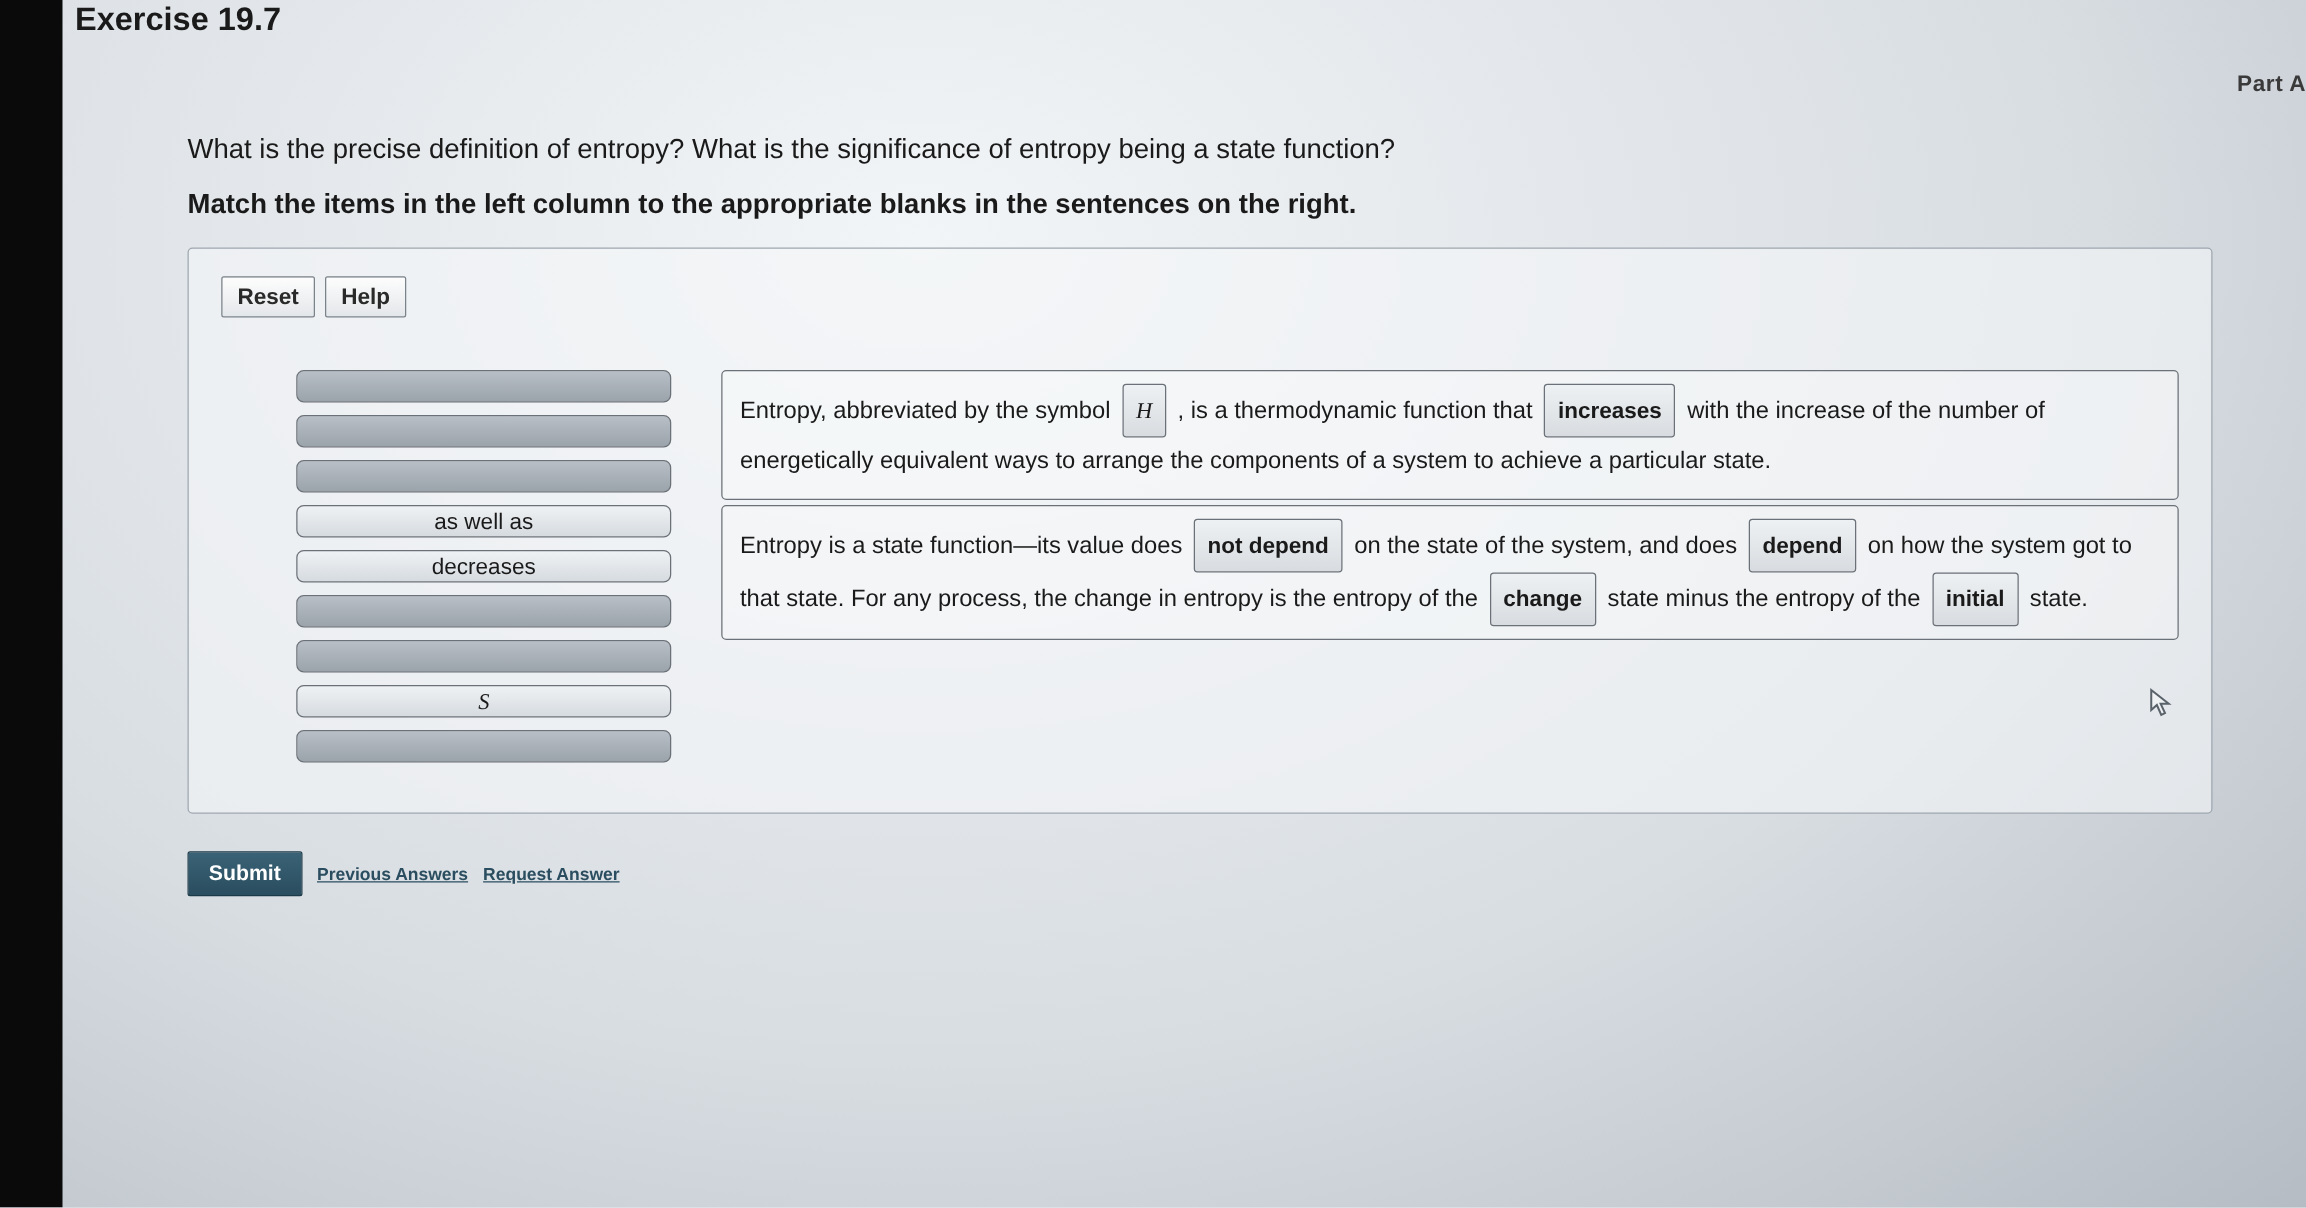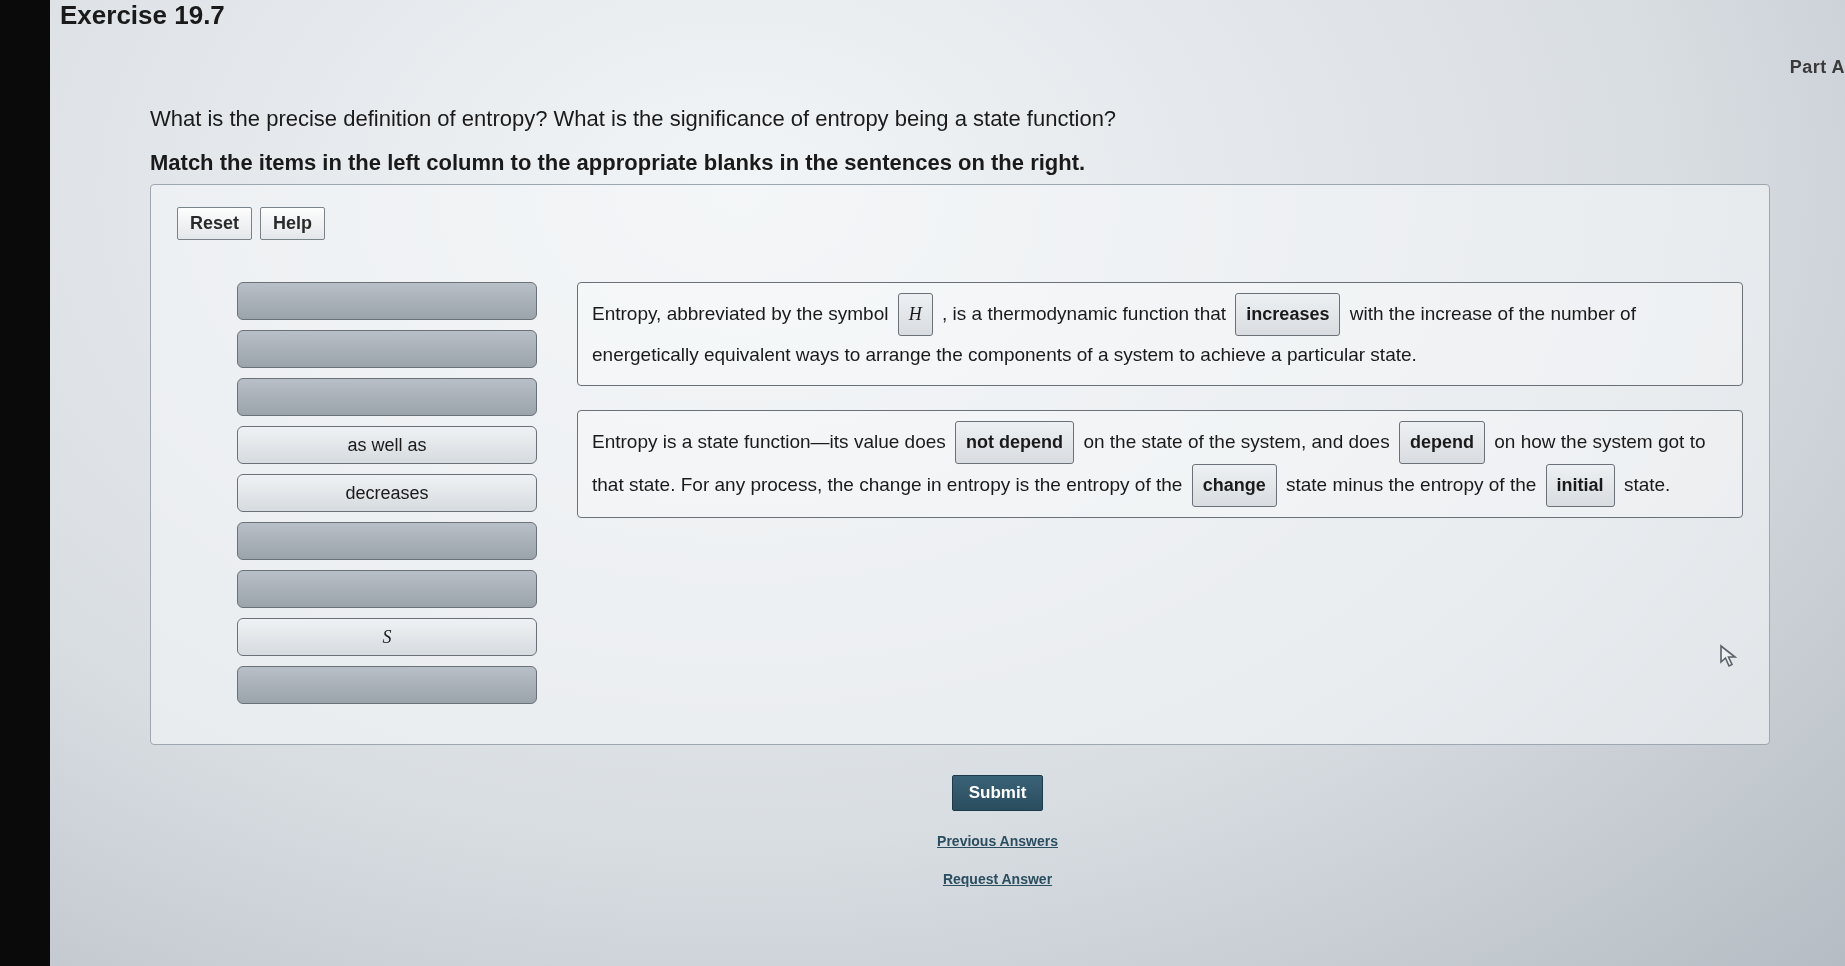--- a/index.html
+++ b/index.html
@@ -46,21 +46,21 @@
     }
     .q-line1 {
       font-size: 22px;
       color: #1a1a1a;
       margin-bottom: 18px;
     }
     .q-line2 {
       font-size: 22px;
       font-weight: bold;
       color: #1a1a1a;
-      margin-bottom: 8px;
+      margin-bottom: 22px;
     }
     .workspace {
       border: 1px solid #9ea7af;
       border-radius: 4px;
       background: rgba(245,247,249,0.6);
       width: 1620px;
       padding: 22px 26px 40px 26px;
       position: relative;
     }
     .top-buttons {
@@ -85,42 +85,42 @@
       align-items: flex-start;
       padding-left: 60px;
     }
     .drag-col {
       display: flex;
       flex-direction: column;
       gap: 10px;
       width: 300px;
     }
     .drag-item {
-      height: 38px;
+      height: 26px;
       border: 1px solid #6b7178;
       border-radius: 6px;
       display: flex;
       align-items: center;
       justify-content: center;
       font-size: 18px;
       color: #1a1a1a;
       cursor: grab;
     }
     .drag-used {
       background: linear-gradient(to bottom, #b8bfc6, #9ba3ab);
     }
     .drag-avail {
       background: linear-gradient(to bottom, #eff2f4, #d6dbe0);
     }
     .italic { font-style: italic; font-family: "Times New Roman", serif; }
     .sent-col {
       flex: 1;
       display: flex;
       flex-direction: column;
-      gap: 24px;
+      gap: 4px;
     }
     .sent-box {
       border: 1px solid #6b7178;
       border-radius: 4px;
       padding: 10px 14px;
       font-size: 19px;
       line-height: 2.05;
       color: #1a1a1a;
       background: rgba(255,255,255,0.25);
     }
@@ -134,22 +134,21 @@
       font-weight: bold;
       font-size: 18px;
       vertical-align: baseline;
       cursor: pointer;
     }
     .drop-italic { font-style: italic; font-family: "Times New Roman", serif; font-weight: normal; }
     .footer-actions {
       padding: 30px 0 0 90px;
       display: flex;
       align-items: center;
-      gap: 22px;
-      flex-direction: column;
+      gap: 12px;
     }
     .submit-btn {
       background: linear-gradient(to bottom, #3a6276, #2a4d5f);
       border: 1px solid #1c3a48;
       color: #fff;
       font-weight: bold;
       font-size: 17px;
       padding: 7px 16px;
       border-radius: 2px;
       cursor: pointer;

